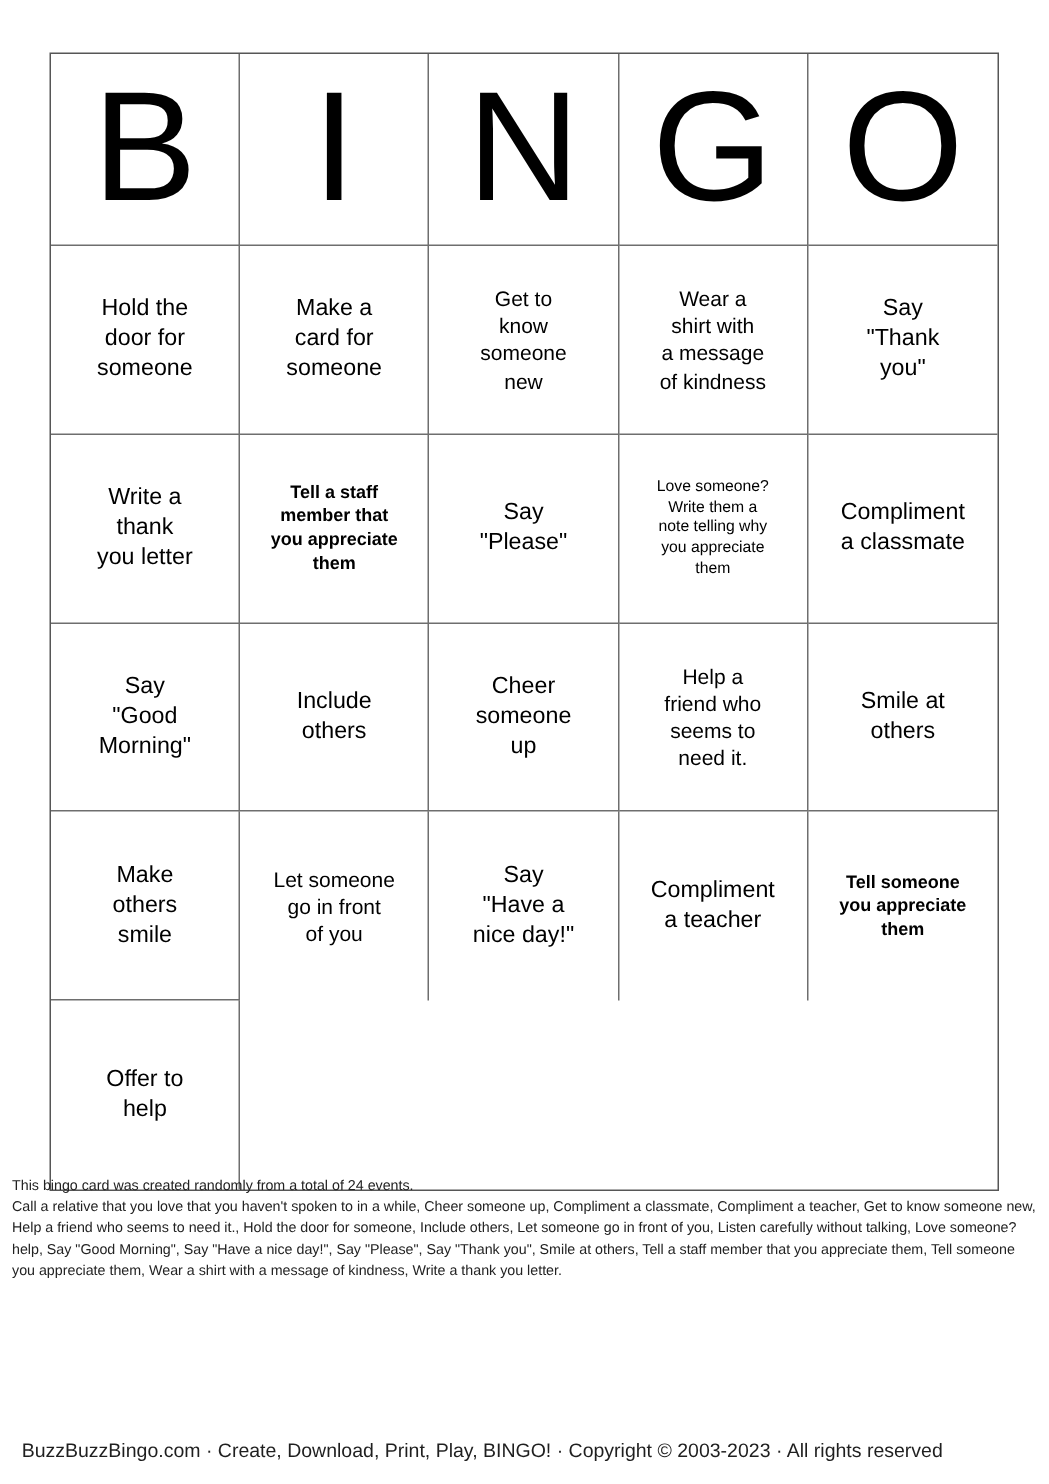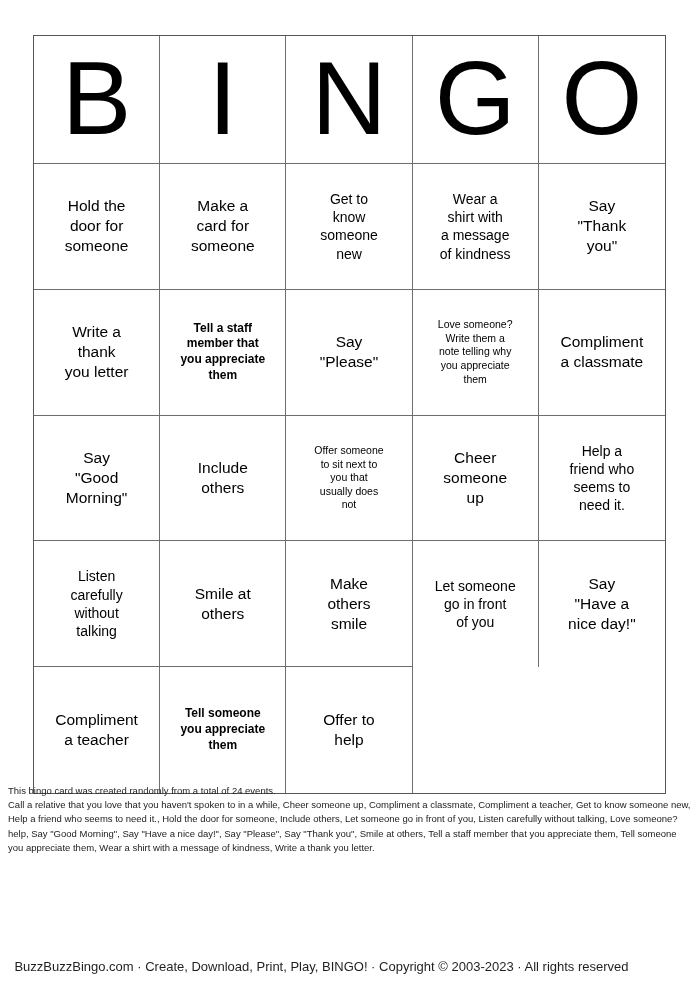--- a/index.html
+++ b/index.html
@@ -119,37 +119,28 @@
 you appreciate
 them</div>
   <div class="gcell sz-l">Compliment
 a classmate</div>
 
   <div class="gcell sz-l">Say
 "Good
 Morning"</div>
   <div class="gcell sz-l">Include
 others</div>
-  <div class="gcell sz-xs">Offer someone
-to sit next to
-you that
-usually does
-not</div>
   <div class="gcell sz-l">Cheer
 someone
 up</div>
 
   <div class="gcell sz-m">Help a
 friend who
 seems to
 need it.</div>
-  <div class="gcell sz-m">Listen
-carefully
-without
-talking</div>
   <div class="gcell sz-l">Smile at
 others</div>
   <div class="gcell sz-l">Make
 others
 smile</div>
 
   <div class="gcell sz-m">Let someone
 go in front
 of you</div>
   <div class="gcell sz-l">Say

